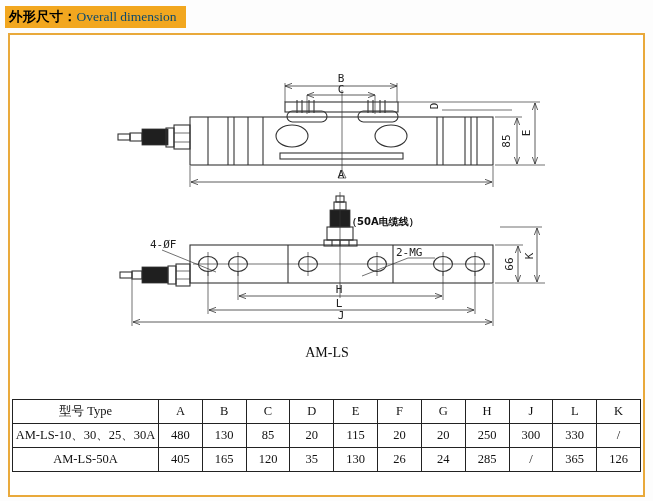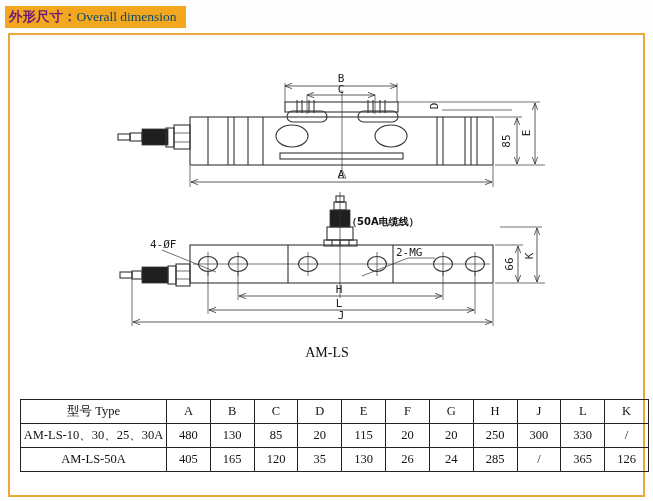--- a/index.html
+++ b/index.html
@@ -1,34 +1,34 @@
 <!DOCTYPE html>
 <html><head>
 <meta charset="utf-8">
 <style>
   html,body{margin:0;padding:0;background:#fff;}
   .page{position:relative;width:653px;height:501px;background:#fdfdfd;overflow:hidden;
         font-family:"Liberation Serif",serif;}
   .title-bar{position:absolute;left:5px;top:6px;height:22px;line-height:22px;
         background:#F2A71F;padding:0 9px 0 4px;font-size:13.5px;white-space:nowrap;}
-  .title-zh{color:#701a75;font-weight:bold;}
+  .title-zh{color:#000000;font-weight:bold;}
   .title-en{color:#0c4a6e;}
   .frame{position:absolute;left:8px;top:33px;width:637px;height:464px;
         border:2px solid #E9A93B;box-sizing:border-box;background:#fff;}
   svg.draw{position:absolute;left:0;top:0;}
   .ln{stroke:#333;stroke-width:1.1;fill:none;}
   .thin{stroke:#333;stroke-width:0.7;fill:none;}
   .dark{fill:#1f1f1f;stroke:#333;stroke-width:0.8;}
   .dim{stroke:#333;stroke-width:0.8;fill:none;
        marker-start:url(#arr);marker-end:url(#arr);}
   .ext{stroke:#333;stroke-width:0.7;fill:none;}
   .dimtext{font-family:"DejaVu Sans Mono",monospace;font-size:11px;fill:#222;}
   .cjk{font-family:"DejaVu Sans",sans-serif;font-size:10px;font-weight:bold;fill:#111;}
   .caption{font-family:"Liberation Serif",serif;font-size:14px;fill:#111;}
-  table.dims{position:absolute;left:20px;top:399px;width:629px;height:72px;
+  table.dims{position:absolute;left:12px;top:399px;width:629px;height:72px;
         border-collapse:collapse;table-layout:fixed;font-size:12.5px;color:#111;}
   table.dims th,table.dims td{border:1px solid #222;text-align:center;padding:0;
         font-weight:normal;height:23px;overflow:hidden;white-space:nowrap;}
 </style>
 </head>
 <body>
 
 <div class="page">
 
   <div class="title-bar">

